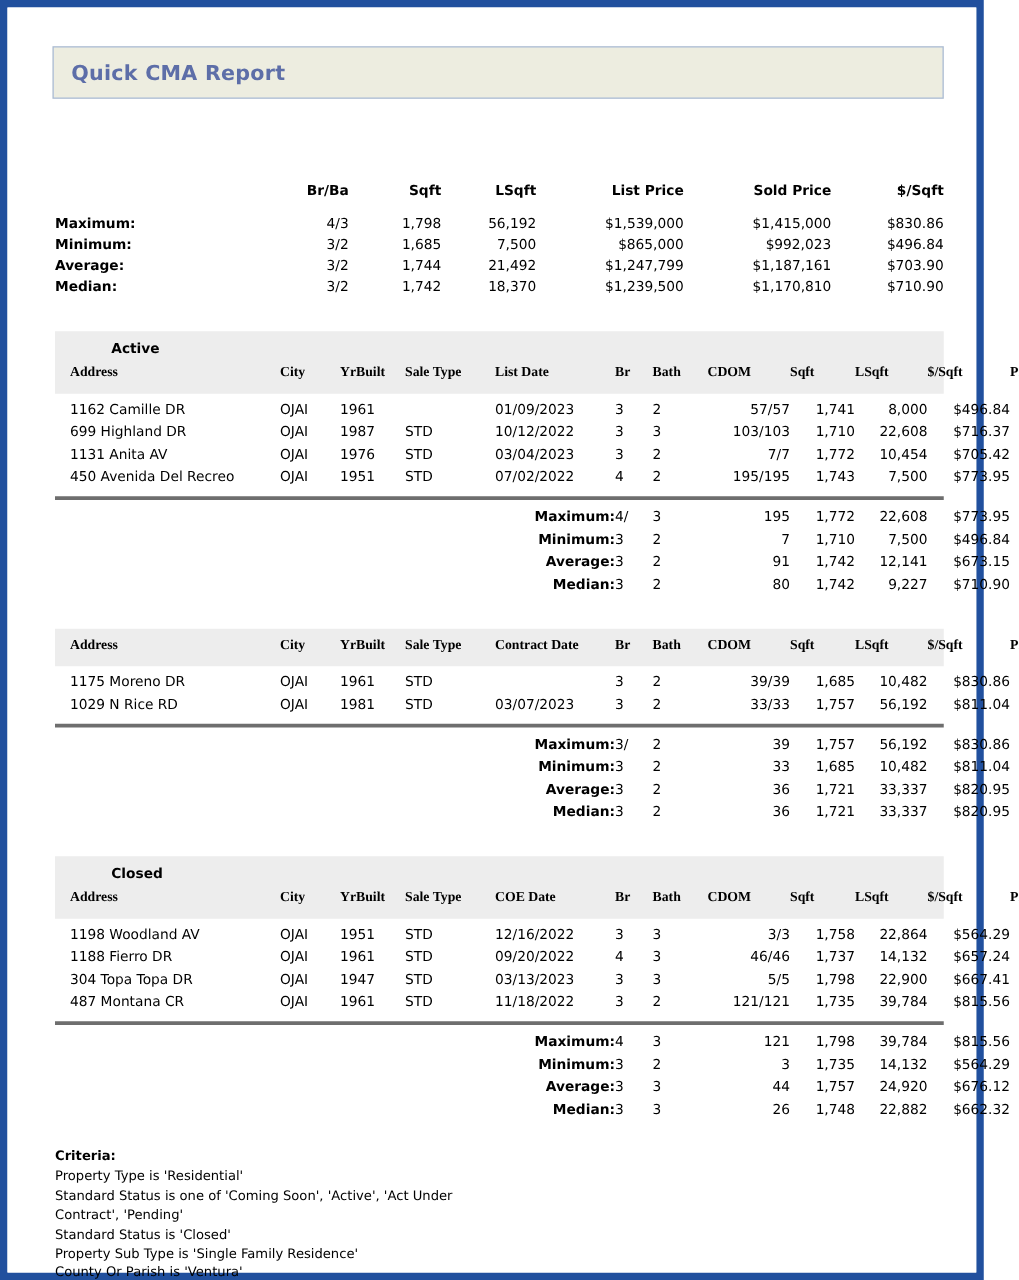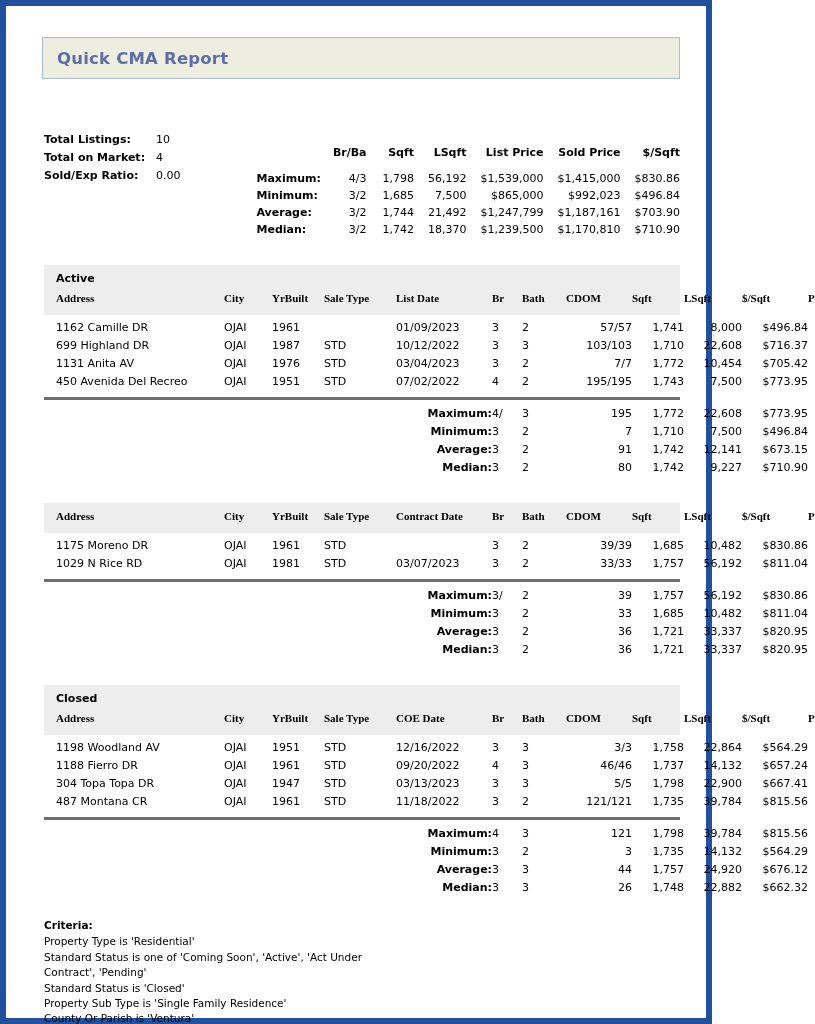--- a/index.html
+++ b/index.html
@@ -9,21 +9,21 @@
   }
   body {
     width: 815px;
     height: 1024px;
     font-family: "DejaVu Sans", "Liberation Sans", sans-serif;
     color: #000000;
     overflow: hidden;
   }
   .page-frame {
     box-sizing: border-box;
-    width: 712px;
+    width: 787px;
     height: 1024px;
     border: 6px solid #21509E;
     background: #f9a8d4;
     padding: 0;
   }
   .page-inner {
     box-sizing: border-box;
     width: 100%;
     height: 100%;
     background: #ffffff;
@@ -110,20 +110,21 @@
   .section-gap { height: 27px; }
 
   .section-head {
     background: #EDEDED;
     padding: 7px 0 5px 12px;
   }
   .section-head .sec-title {
     font-size: 11px;
     font-weight: bold;
     padding-bottom: 7px;
+    margin-left: 33px;
   }
   table.listing {
     border-collapse: collapse;
     width: 100%;
     font-size: 11px;
     table-layout: fixed;
   }
   table.listing th {
     font-weight: bold;
     text-align: left;
@@ -195,34 +196,20 @@
 
 <div class="page-frame">
   <div class="page-inner">
 
     <div class="title-banner">
       <span class="title-text">Quick CMA Report</span>
     </div>
 
     <div class="top-block">
 
-      <div class="totals">
-        <div class="totals-row">
-          <span class="totals-label">Total Listings:</span>
-          <span class="totals-value">10</span>
-        </div>
-        <div class="totals-row">
-          <span class="totals-label">Total on Market:</span>
-          <span class="totals-value">4</span>
-        </div>
-        <div class="totals-row">
-          <span class="totals-label">Sold/Exp Ratio:</span>
-          <span class="totals-value">0.00</span>
-        </div>
-      </div>
 
       <div class="stats">
         <table>
           <thead>
             <tr>
               <th class="lbl"></th>
               <th class="c-brba">Br/Ba</th>
               <th class="c-sqft">Sqft</th>
               <th class="c-lsqft">LSqft</th>
               <th class="c-list">List Price</th>

